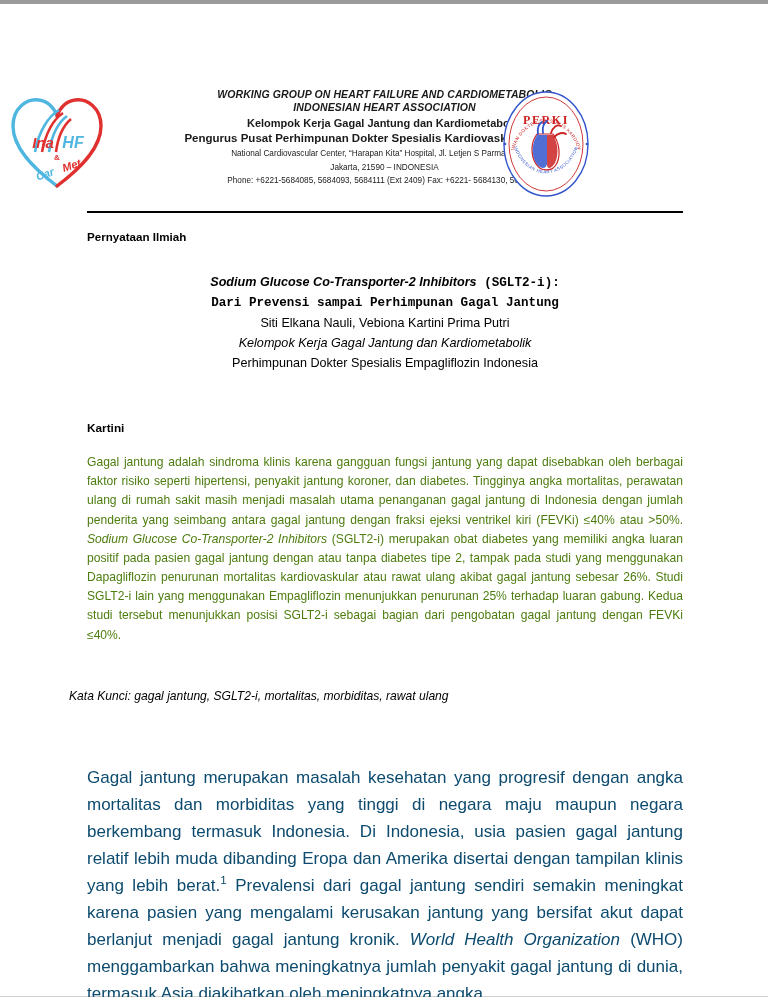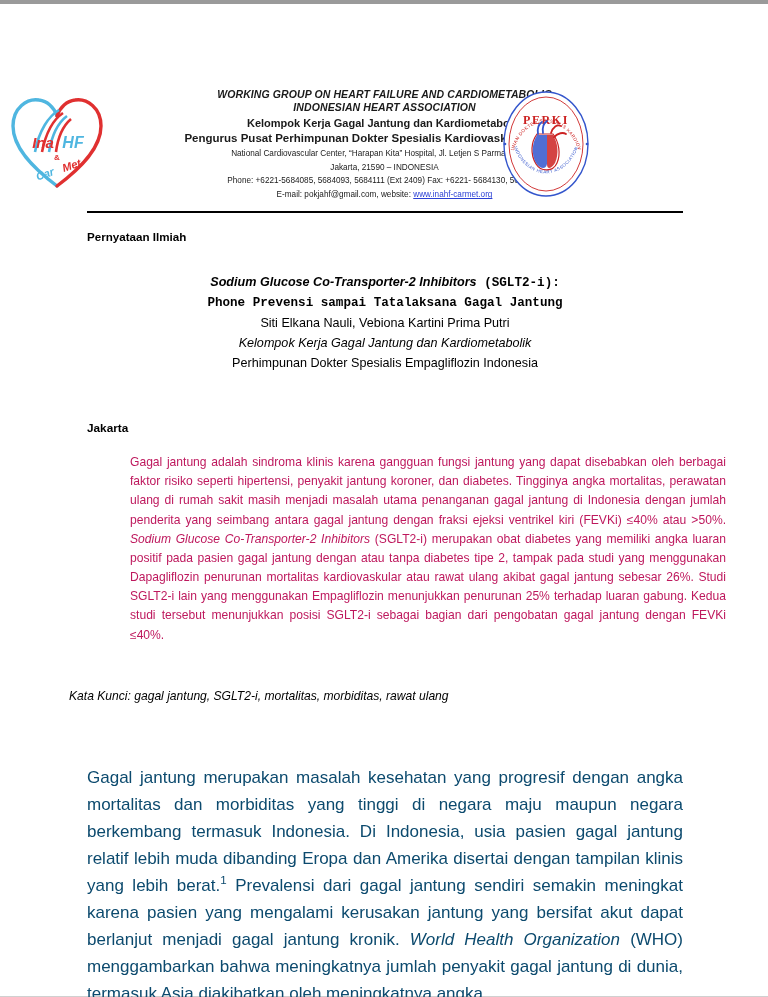--- a/index.html
+++ b/index.html
@@ -134,22 +134,21 @@
     font-size: 11.8px;
   }
   .abstract-body {
     position: absolute;
     left: 87px;
     top: 437px;
     width: 596px;
     text-align: justify;
     font-size: 12.1px;
     line-height: 1.585;
-    color: #be185d;
-    margin-left: 43px;
+    color: #4d7c0f;
   }
   .keywords {
     position: absolute;
     left: 69px;
     top: 671px;
     width: 596px;
     font-style: italic;
     font-size: 12.1px;
     line-height: 1.585;
   }
@@ -197,21 +196,20 @@
   <div class="content">
     <div class="letterhead">
       <div class="lh-center">
         <div class="lh-line lh-1">WORKING GROUP ON HEART FAILURE AND CARDIOMETABOLIC</div>
         <div class="lh-line lh-2">INDONESIAN HEART ASSOCIATION</div>
         <div class="lh-line lh-3">Kelompok Kerja Gagal Jantung dan Kardiometabolik</div>
         <div class="lh-line lh-4">Pengurus Pusat Perhimpunan Dokter Spesialis Kardiovaskular Indonesia</div>
         <div class="lh-line lh-small">National Cardiovascular Center, “Harapan Kita” Hospital, Jl. Letjen S Parman Kav 87</div>
         <div class="lh-line lh-small">Jakarta, 21590 – INDONESIA</div>
         <div class="lh-line lh-small">Phone: +6221-5684085, 5684093, 5684111 (Ext 2409) Fax: +6221- 5684130, 5684230</div>
-        <div class="lh-line lh-small"><span>E-mail: pokjahf@gmail.com, website: </span><span class="lh-link">www.inahf-carmet.org</span></div>
       </div>
     </div>
   </div>
 
   <div class="logo-right">
     <svg viewBox="0 0 98 112" width="98" height="112" aria-hidden="true">
       <ellipse cx="49" cy="56" rx="42" ry="52" fill="#ffffff" stroke="#3355cc" stroke-width="1.4"></ellipse>
       <ellipse cx="49" cy="56" rx="37" ry="47" fill="none" stroke="#cc2222" stroke-width="0.9"></ellipse>
       <defs>
         <path id="arcTop" d="M 17 62 A 34 42 0 0 1 81 62"></path>
@@ -236,27 +234,27 @@
       <circle cx="90" cy="56" r="1.3" fill="#3355cc"></circle>
     </svg>
   </div>
 
   <div class="rule"></div>
 
   <div class="pernyataan">Pernyataan Ilmiah</div>
 
   <div class="title-block">
     <div class="title-line"><span class="t-bi">Sodium Glucose Co-Transporter-2 Inhibitors</span><span class="t-bold"> (SGLT2-i):</span></div>
-    <div class="title-line t-bold">Phone Prevensi sampai Tatalaksana Gagal Jantung</div>
+    <div class="title-line t-bold">Dari Prevensi sampai Perhimpunan Gagal Jantung</div>
     <div class="title-line">Siti Elkana Nauli, Vebiona Kartini Prima Putri</div>
     <div class="title-line t-ital">Kelompok Kerja Gagal Jantung dan Kardiometabolik</div>
     <div class="title-line">Perhimpunan Dokter Spesialis Empagliflozin Indonesia</div>
   </div>
 
-  <div class="abstrak-head">Jakarta</div>
+  <div class="abstrak-head">Kartini</div>
 
   <p class="abstract-body"><span>Gagal jantung adalah sindroma klinis karena gangguan fungsi jantung yang dapat disebabkan oleh berbagai faktor risiko seperti hipertensi, penyakit jantung koroner, dan diabetes. Tingginya angka mortalitas, perawatan ulang di rumah sakit masih menjadi masalah utama penanganan gagal jantung di Indonesia dengan jumlah penderita yang seimbang antara gagal jantung dengan fraksi ejeksi ventrikel kiri (FEVKi) ≤40% atau &gt;50%. </span><span class="ital">Sodium Glucose Co-Transporter-2 Inhibitors</span><span> (SGLT2-i) merupakan obat diabetes yang memiliki angka luaran positif pada pasien gagal jantung dengan atau tanpa diabetes tipe 2, tampak pada studi yang menggunakan Dapagliflozin penurunan mortalitas kardiovaskular atau rawat ulang akibat gagal jantung sebesar 26%. Studi SGLT2-i lain yang menggunakan Empagliflozin menunjukkan penurunan 25% terhadap luaran gabung. Kedua studi tersebut menunjukkan posisi SGLT2-i sebagai bagian dari pengobatan gagal jantung dengan FEVKi ≤40%.</span></p>
 
   <p class="keywords">Kata Kunci: gagal jantung, SGLT2-i, mortalitas, morbiditas, rawat ulang</p>
 
   <p class="intro-body"><span>Gagal jantung merupakan masalah kesehatan yang progresif dengan angka mortalitas dan morbiditas yang tinggi di negara maju maupun negara berkembang termasuk Indonesia. Di Indonesia, usia pasien gagal jantung relatif lebih muda dibanding Eropa dan Amerika disertai dengan tampilan klinis yang lebih berat.</span><sup>1</sup><span> Prevalensi dari gagal jantung sendiri semakin meningkat karena pasien yang mengalami kerusakan jantung yang bersifat akut dapat berlanjut menjadi gagal jantung kronik. </span><span class="ital">World Health Organization</span><span> (WHO) menggambarkan bahwa meningkatnya jumlah penyakit gagal jantung di dunia, termasuk Asia diakibatkan oleh meningkatnya angka</span></p>
 
 </div>
 
 </body></html>

